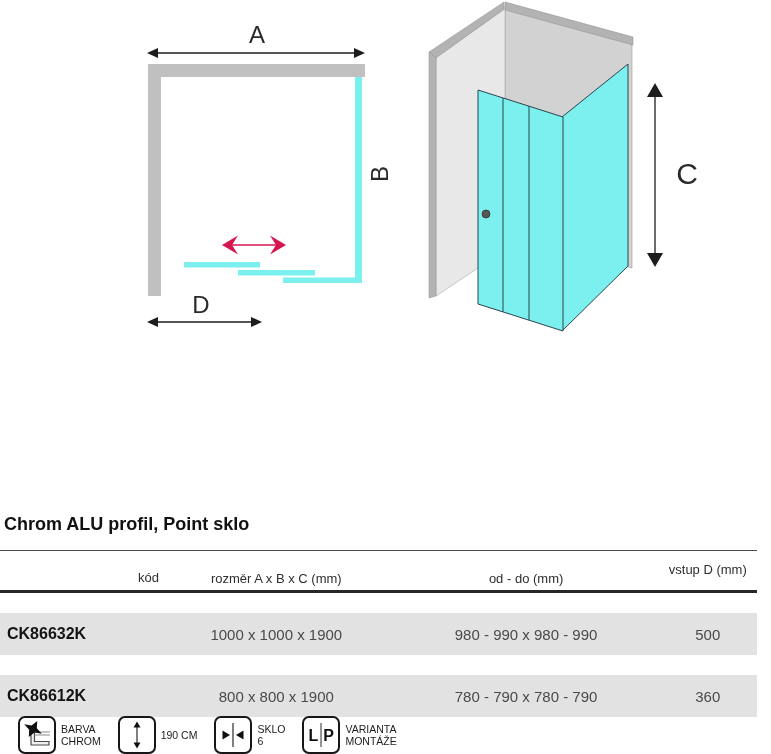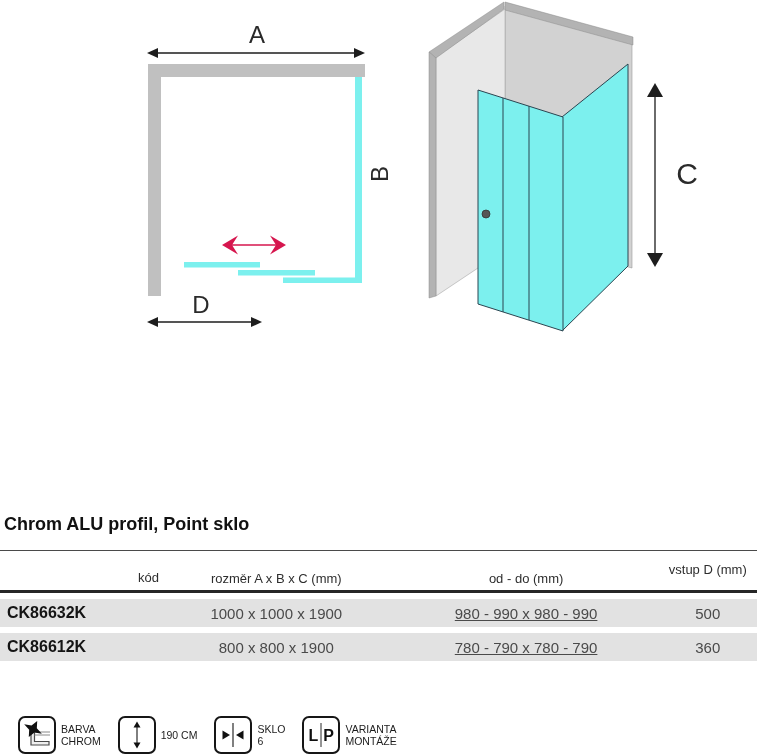--- a/index.html
+++ b/index.html
@@ -14,26 +14,26 @@
 
   
   #spec-table{position:absolute;left:0;top:550px;width:757px;}
   .thead{display:flex;align-items:flex-end;border-top:1px solid #4a4a4a;border-bottom:3px solid #262626;
          min-height:43px;padding:2px 0 3px 0;box-sizing:border-box;}
   .th{font-size:13px;color:#2e2e2e;text-align:center;line-height:1.25;}
   .th.c1{width:21%;text-align:right;padding-left:19px;box-sizing:border-box;align-self:flex-end;padding-bottom:1px;}
   .th.c2{width:31%;}
   .th.c3{width:35%;}
   .th.c4{width:13%;align-self:center;}
-  .trow{display:flex;align-items:center;height:28px;margin-top:6px;font-size:15px;color:#4a4a4a;}
+  .trow{display:flex;align-items:center;height:42px;margin-top:20px;font-size:15px;color:#4a4a4a;}
   .trow.shaded{background:#e2e2e2;}
   .td{text-align:center;}
   .td.c1{width:21%;text-align:left;padding-left:7px;box-sizing:border-box;font-weight:bold;color:#141414;font-size:16px;}
   .td.c2{width:31%;}
-  .td.c3{width:35%;text-decoration:underline;}
+  .td.c3{width:35%;}
   .td.c4{width:13%;}
 
   
   #features{position:absolute;left:18px;top:716px;display:flex;align-items:center;}
   .feature{display:flex;align-items:center;margin-right:17px;}
   .fbox{width:34px;height:34px;border:2px solid #161616;border-radius:7px;background:#fff;
         display:flex;align-items:center;justify-content:center;flex:0 0 auto;}
   .flabel{font-size:10.5px;line-height:1.15;color:#1c1c1c;margin-left:5px;white-space:nowrap;}
 </style>
 </head>

